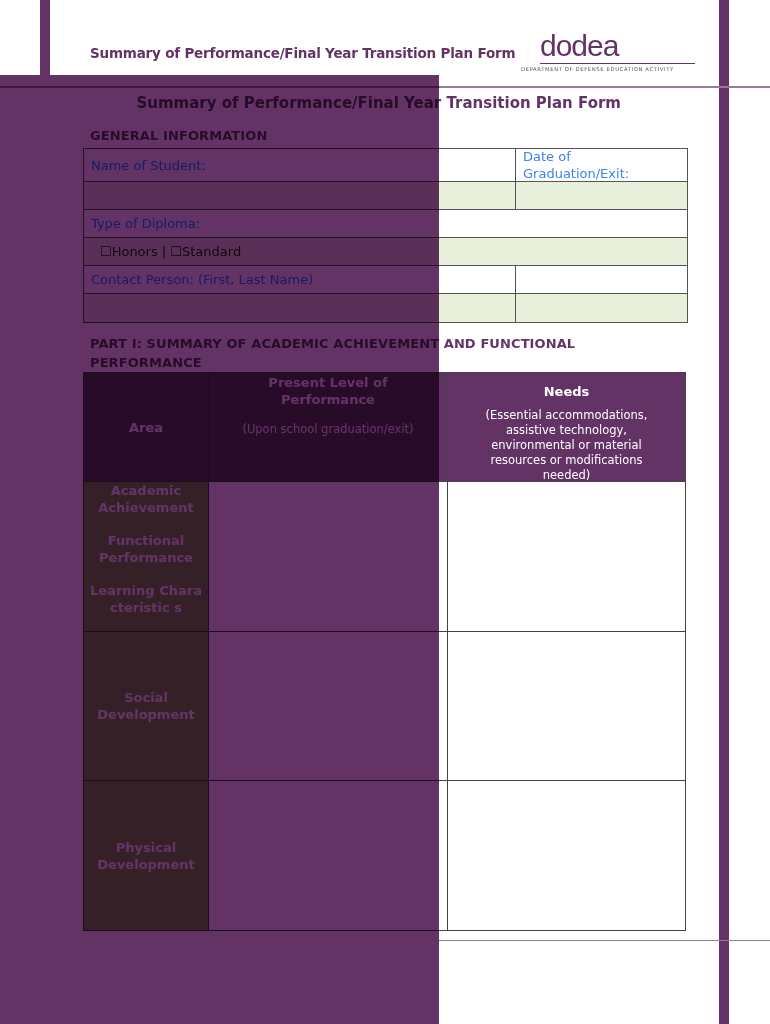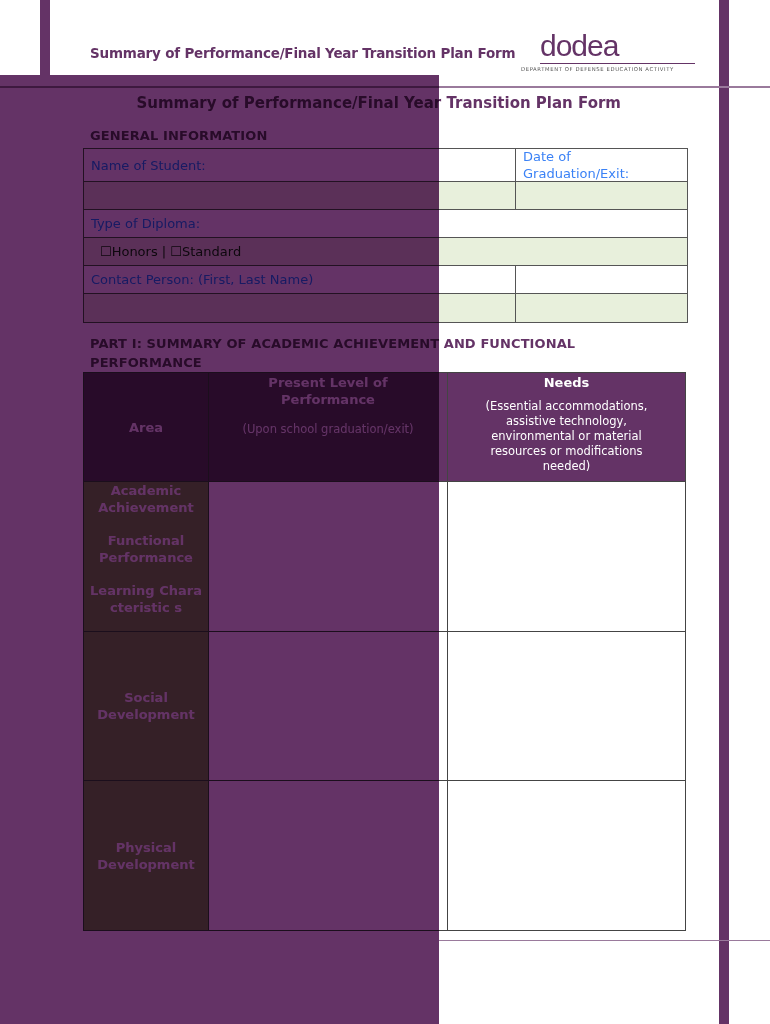--- a/index.html
+++ b/index.html
@@ -125,21 +125,21 @@
 
 <div id="t2" class="abs">
   <div class="row" style="height:109px;">
     <div class="col-area hdr" style="display:flex;align-items:center;justify-content:center;">
       <span class="hdr-bold">Area</span>
     </div>
     <div class="col-plp hdr" style="padding-top:1px;">
       <div class="hdr-bold" style="padding:0 40px;">Present Level of Performance</div>
       <div class="hdr-ital" style="margin-top:14px;">(Upon school graduation/exit)</div>
     </div>
-    <div class="col-needs hdr" style="padding-top:1px;">
+    <div class="col-needs hdr" style="padding-top:10px;">
       <div class="hdr-bold">Needs</div>
       <div class="hdr-ital" style="margin-top:8px;padding:0 24px;">(Essential accommodations, assistive technology, environmental or material resources or modifications needed)</div>
     </div>
   </div>
 
   <div class="row" style="height:150px;">
     <div class="col-area area-cell" style="justify-content:flex-start;padding-top:0;">
       <div style="padding:0 10px;">Academic Achievement</div>
       <div style="margin-top:16px;padding:0 10px;">Functional Performance</div>
       <div style="margin-top:16px;padding:0 6px;word-break:break-all;">Learning Characteristic s</div>

